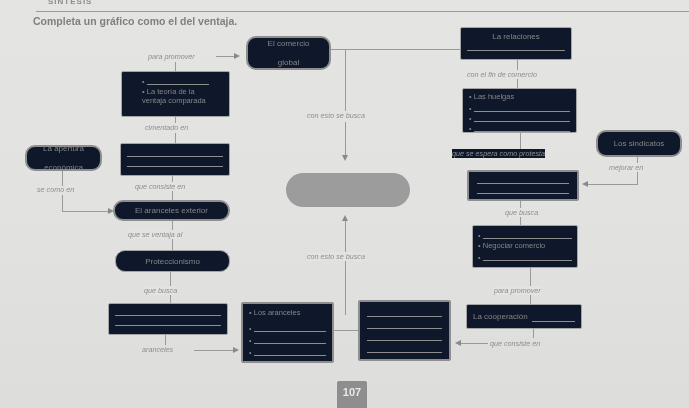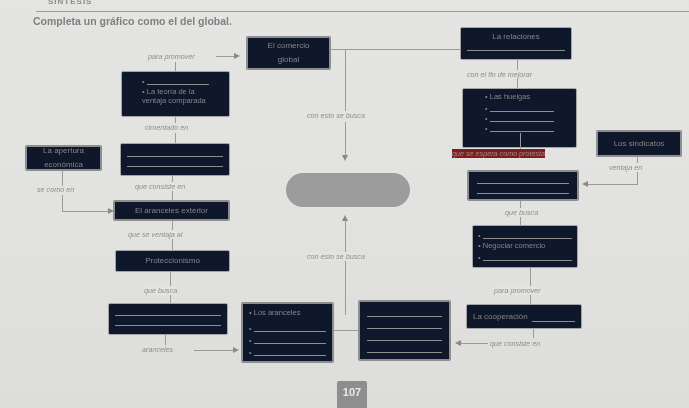--- a/index.html
+++ b/index.html
@@ -8,98 +8,98 @@
     background: linear-gradient(180deg, #e4e4e2 0%, #e2e2e0 50%, #dddddb 100%);
     font-family: "Liberation Sans", sans-serif; color: #8a8a8a;
   }
   .abs { position: absolute; }
   .header-label { left: 48px; top: -3px; font-size: 8px; color: #8c8c8c; letter-spacing: 1px; font-weight: bold; }
   .header-rule { left: 36px; top: 11px; width: 653px; height: 1px; background: #9a9a9a; }
   .instruction { left: 33px; top: 15px; font-size: 10.5px; font-weight: bold; color: #808080; }
   .box { position: absolute; border: 2.5px solid #8e8e8e; border-radius: 2px; background: #0f172a; box-sizing: border-box;
          font-size: 8px; color: #858585; }
   .box.thin { border-width: 1.5px; border-color: #a4a4a4; }
-  .box.center { display: flex; flex-direction: column; align-items: center; justify-content: center; text-align: center; line-height: 14px; }
+  .box.center { display: flex; flex-direction: column; align-items: center; justify-content: center; text-align: center; line-height: 19px; border-radius: 10px; }
   .lbl { position: absolute; font-size: 7.2px; font-style: italic; color: #8e8e8e; white-space: nowrap; }
   .line { position: absolute; background: #9a9a9a; }
   .blank { display: block; border-bottom: 1px solid #8e8e8e; height: 9px; }
   .bullet-row { display: flex; align-items: flex-end; gap: 3px; height: 10px; font-size: 7.5px; }
   .bullet-row .dot { font-size: 7px; }
   .bullet-row .fill { flex: 1; border-bottom: 1px solid #8e8e8e; height: 8px; }
   .arrow-r { position: absolute; width: 0; height: 0; border-top: 3px solid transparent; border-bottom: 3px solid transparent; border-left: 6px solid #8a8a8a; }
   .arrow-l { position: absolute; width: 0; height: 0; border-top: 3px solid transparent; border-bottom: 3px solid transparent; border-right: 6px solid #8a8a8a; }
   .arrow-d { position: absolute; width: 0; height: 0; border-left: 3px solid transparent; border-right: 3px solid transparent; border-top: 6px solid #8a8a8a; }
   .arrow-u { position: absolute; width: 0; height: 0; border-left: 3px solid transparent; border-right: 3px solid transparent; border-bottom: 6px solid #8a8a8a; }
   .pill { position: absolute; left: 286px; top: 173px; width: 124px; height: 34px; border-radius: 17px; background: #9c9c9c; }
   .page-num { position: absolute; left: 337px; top: 381px; width: 30px; height: 27px; background: #8e8e8e; border-radius: 2px 2px 0 0;
               color: #e8e8e8; font-size: 11px; font-weight: bold; text-align: center; line-height: 22px; }
 </style>
 </head>
 <body>
 
 <div class="abs header-label">SÍNTESIS</div>
 <div class="abs header-rule"></div>
-<div class="abs instruction">Completa un gráfico como el del global.</div>
+<div class="abs instruction">Completa un gráfico como el del ventaja.</div>
 
 <div class="lbl" style="left:148px;top:52px;">para promover</div>
 <div class="line" style="left:216px;top:56px;width:20px;height:1px;"></div>
 <div class="arrow-r" style="left:234px;top:53px;"></div>
 
 <div class="box center" style="left:246px;top:36px;width:85px;height:34px;">
   <span style="width:50px;">El comercio global</span>
 </div>
 <div class="line" style="left:331px;top:49px;width:135px;height:1px;"></div>
 <div class="line" style="left:345px;top:49px;width:1px;height:65px;"></div>
 
 <div class="box thin" style="left:460px;top:27px;width:112px;height:33px;padding:4px 6px;">
   <div style="text-align:center;">La relaciones</div>
   <span class="blank"></span>
 </div>
 <div class="line" style="left:517px;top:60px;width:1px;height:28px;"></div>
-<div class="lbl" style="left:467px;top:70px;background:#e3e3e1;">con el fin de mejorar</div>
+<div class="lbl" style="left:467px;top:70px;background:#e3e3e1;">con el fin de comercio</div>
 
 <div class="line" style="left:175px;top:62px;width:1px;height:10px;"></div>
 <div class="box thin" style="left:121px;top:71px;width:109px;height:46px;padding:3px 20px;">
   <div class="bullet-row">
       <span class="dot">•</span>
       <span class="fill"></span>
     </div>
   <div style="font-size:7.5px;line-height:9px;margin-top:2px;">• <span>La teoría de la ventaja comparada</span></div>
 </div>
 <div class="line" style="left:175px;top:117px;width:1px;height:6px;"></div>
 <div class="lbl" style="left:145px;top:123px;">cimentado en</div>
 <div class="line" style="left:175px;top:133px;width:1px;height:10px;"></div>
 
 <div class="lbl" style="left:307px;top:111px;background:#e3e3e1;">con esto se busca</div>
 <div class="line" style="left:345px;top:122px;width:1px;height:33px;"></div>
 <div class="arrow-d" style="left:342px;top:155px;"></div>
 
-<div class="box thin" style="left:462px;top:88px;width:115px;height:60px;padding:3px 22px;">
+<div class="box thin" style="left:462px;top:88px;width:115px;height:45px;padding:3px 6px;">
   <div style="font-size:7.5px;height:10px;">• <span>Las huelgas</span></div>
   <div class="bullet-row">
       <span class="dot">•</span>
       <span class="fill"></span>
     </div>
   <div class="bullet-row">
       <span class="dot">•</span>
       <span class="fill"></span>
     </div>
   <div class="bullet-row">
       <span class="dot">•</span>
       <span class="fill"></span>
     </div>
 </div>
 <div class="line" style="left:520px;top:133px;width:1px;height:24px;"></div>
-<div class="lbl" style="left:452px;top:149px;background:#7f1d1d;font-style:italic;">que se espera como protesta</div>
+<div class="lbl" style="left:452px;top:149px;background:#0f172a;font-style:italic;">que se espera como protesta</div>
 
 <div class="box center" style="left:596px;top:130px;width:86px;height:27px;">
   <span>Los sindicatos</span>
 </div>
 <div class="line" style="left:637px;top:157px;width:1px;height:12px;"></div>
-<div class="lbl" style="left:609px;top:163px;background:#e3e3e1;">ventaja en</div>
+<div class="lbl" style="left:609px;top:163px;background:#e3e3e1;">mejorar en</div>
 <div class="line" style="left:637px;top:172px;width:1px;height:12px;"></div>
 <div class="line" style="left:586px;top:184px;width:52px;height:1px;"></div>
 <div class="arrow-l" style="left:582px;top:181px;"></div>
 
 <div class="box center" style="left:25px;top:145px;width:77px;height:26px;">
   <span style="width:50px;">La apertura económica</span>
 </div>
 <div class="line" style="left:62px;top:171px;width:1px;height:15px;"></div>
 <div class="lbl" style="left:37px;top:185px;">se como en</div>
 <div class="line" style="left:62px;top:195px;width:1px;height:16px;"></div>

